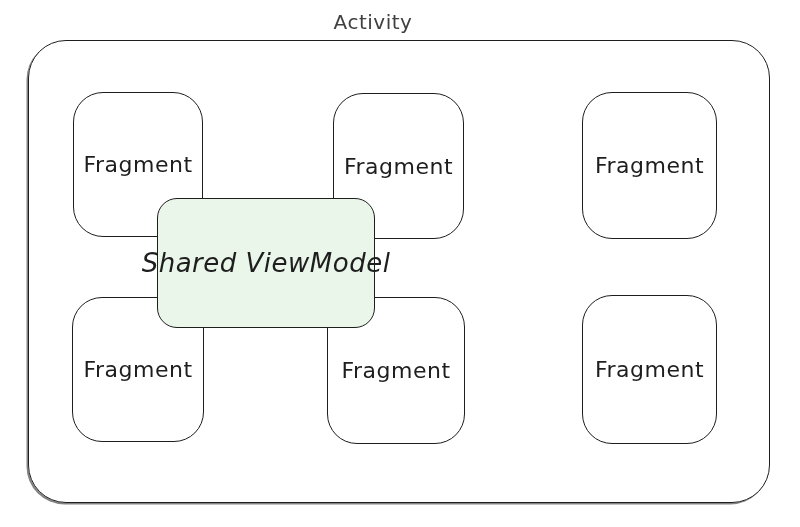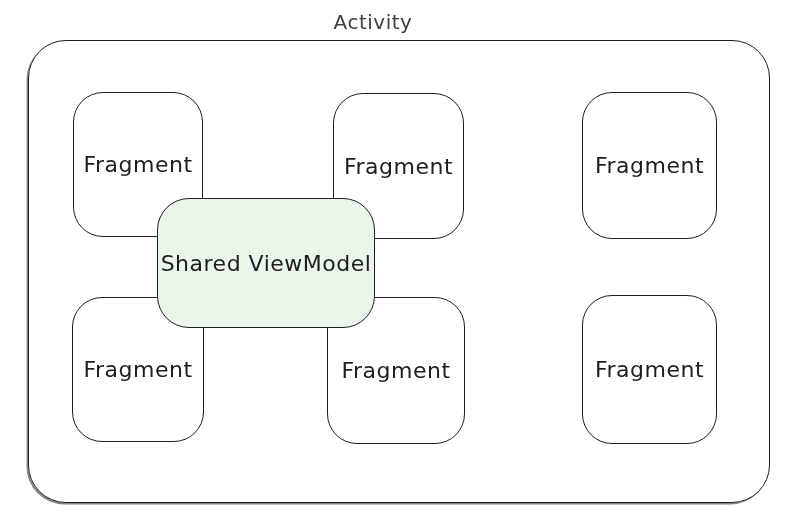--- a/index.html
+++ b/index.html
@@ -59,27 +59,28 @@
   .frag-bottom-middle { left: 327px; top: 297px; width: 136px; height: 145px; }
   .frag-bottom-right  { left: 582px; top: 295px; width: 133px; height: 147px; }
   .shared-viewmodel-box {
     position: absolute;
     left: 157px;
     top: 198px;
     width: 216px;
     height: 128px;
     background: #e9f6e9;
     border: 1.6px solid #1e1e1e;
-    border-radius: 32px;
+    border-radius: 20px;
     display: flex;
     align-items: center;
     justify-content: center;
-    font-size: 22px;
+    font-size: 26px;
     letter-spacing: 0.5px;
     z-index: 2;
+    font-style: italic;
   }
   .box-label {
     white-space: nowrap;
   }
 </style>
 </head>
 <body>
 
 <div class="canvas">
 

